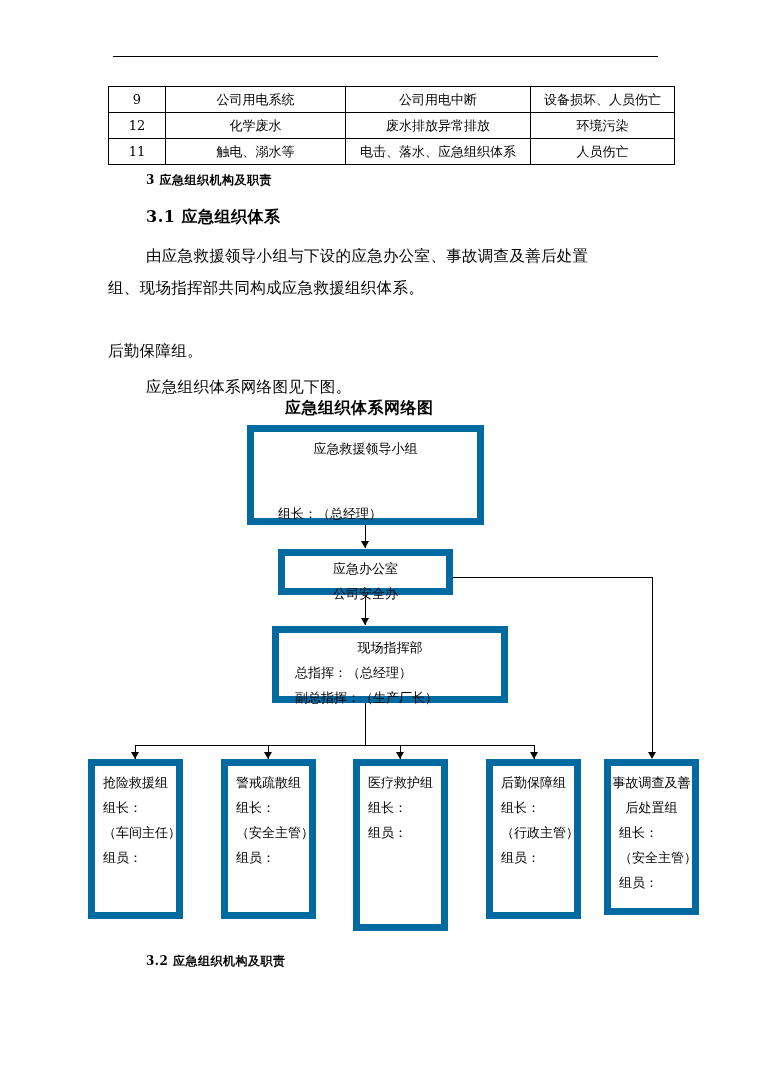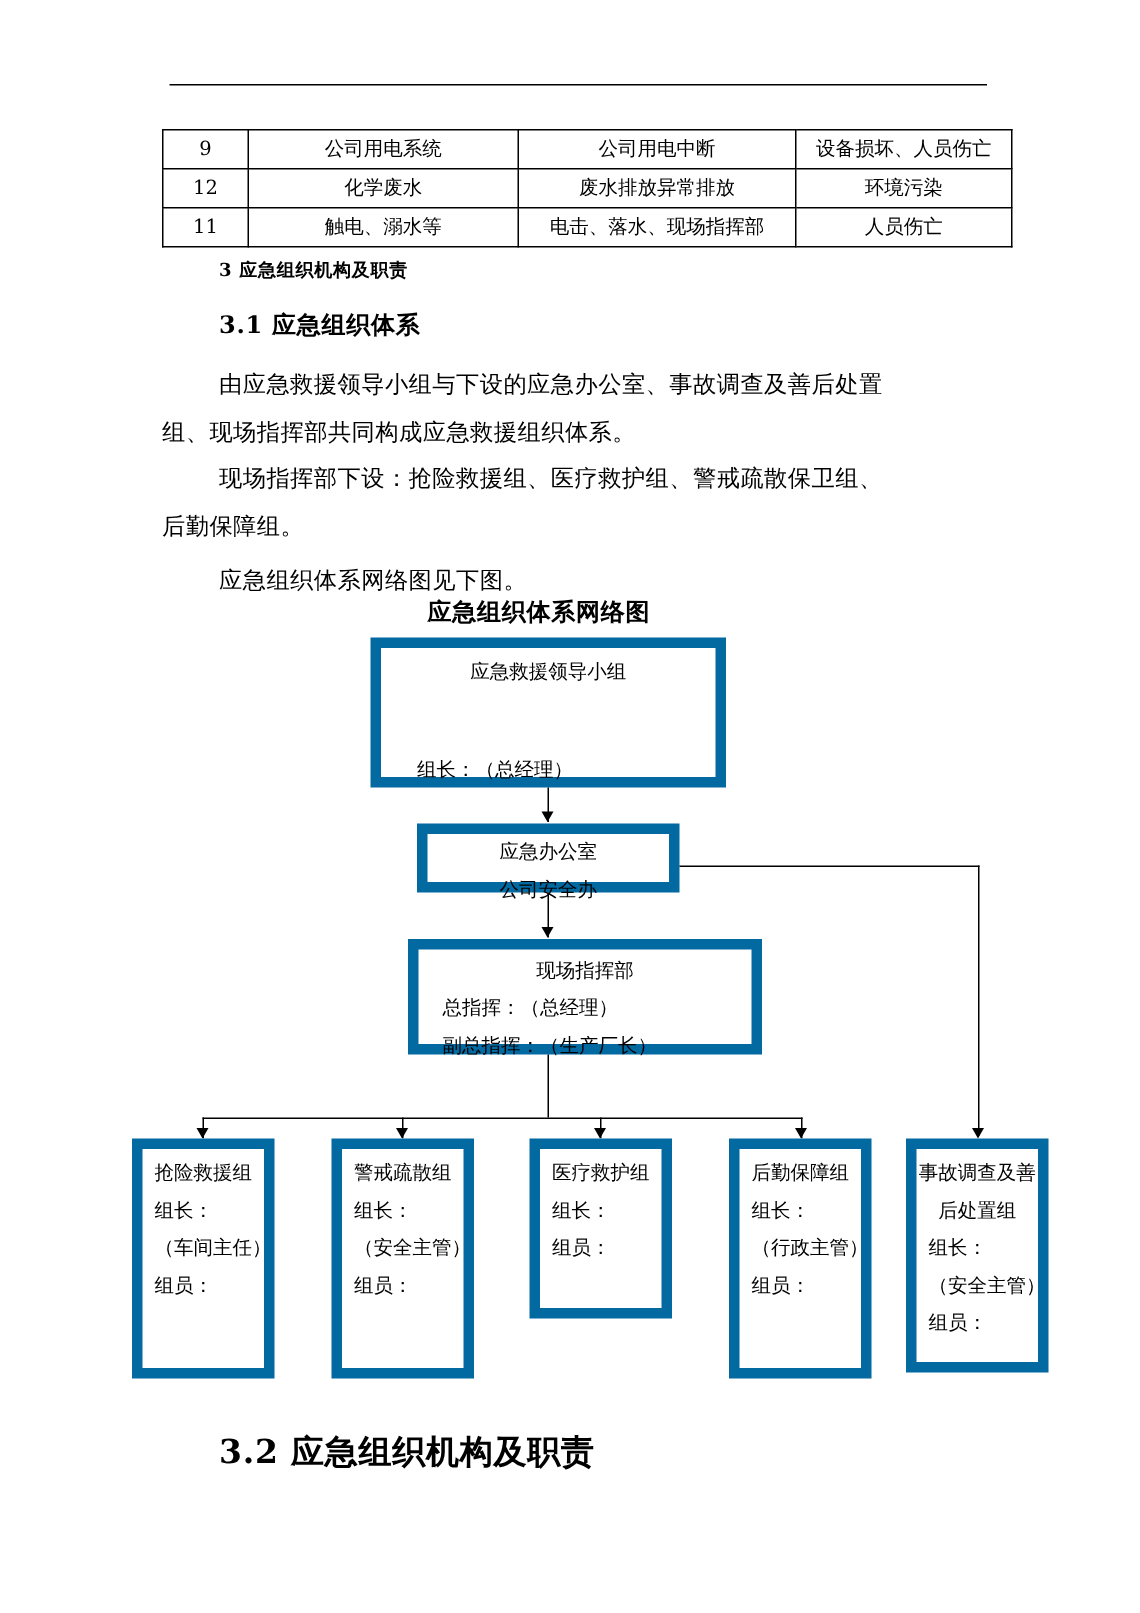--- a/index.html
+++ b/index.html
@@ -124,21 +124,21 @@
     position: absolute;
     width: 0; height: 0;
     border-left: 4px solid transparent;
     border-right: 4px solid transparent;
     border-top: 7px solid #000;
   }
   .footer-h {
     position: absolute;
     font-family: "DejaVu Serif", "Liberation Serif", serif;
     font-weight: bold;
-    font-size: 22px;
+    font-size: 12px;
     letter-spacing: 0.5px;
     white-space: nowrap;
   }
 </style>
 </head>
 <body>
 
 <div class="page">
 
   <div class="header-rule"></div>
@@ -153,33 +153,32 @@
       </tr>
       <tr>
         <td class="col-no">12</td>
         <td class="col-a">化学废水</td>
         <td class="col-b">废水排放异常排放</td>
         <td class="col-c">环境污染</td>
       </tr>
       <tr>
         <td class="col-no">11</td>
         <td class="col-a">触电、溺水等</td>
-        <td class="col-b">电击、落水、现场指挥部</td>
+        <td class="col-b">电击、落水、应急组织体系</td>
         <td class="col-c">人员伤亡</td>
       </tr>
     </tbody>
   </table>
 
   <div class="h2" style="left:146px; top:172px;">3 应急组织机构及职责</div>
 
   <div class="h3" style="left:146px; top:207px;">3.1 应急组织体系</div>
 
   <div class="para" style="left:146px; top:240px;">由应急救援领导小组与下设的应急办公室、事故调查及善后处置</div>
   <div class="para" style="left:108px; top:272px;">组、现场指挥部共同构成应急救援组织体系。</div>
-  <div class="para" style="left:146px; top:303px;">现场指挥部下设：抢险救援组、医疗救护组、警戒疏散保卫组、</div>
   <div class="para" style="left:108px; top:335px;">后勤保障组。</div>
   <div class="para" style="left:146px; top:371px;">应急组织体系网络图见下图。</div>
 
   <div class="fig-title" style="left:285px; top:398px;">应急组织体系网络图</div>
 
   <div class="box" style="left:247px; top:425px; width:237px; height:100px; padding-top:4px;">
     <span class="ln ctr">应急救援领导小组</span>
     <span class="ln lft2">组长：（总经理）</span>
     <span class="ln lft2">副组长：（生产厂长）</span>
     <span class="ln lft2">成  员：</span>
@@ -230,21 +229,21 @@
     <span class="ln lft" style="padding-left:8px;">组员：</span>
   </div>
 
   <div class="box" style="left:221px; top:759px; width:95px; height:160px; padding-top:4px;">
     <span class="ln ctr">警戒疏散组</span>
     <span class="ln lft" style="padding-left:8px;">组长：</span>
     <span class="ln lft" style="padding-left:8px;">（安全主管）</span>
     <span class="ln lft" style="padding-left:8px;">组员：</span>
   </div>
 
-  <div class="box" style="left:353px; top:759px; width:95px; height:120px; padding-top:4px;">
+  <div class="box" style="left:353px; top:759px; width:95px; height:172px; padding-top:4px;">
     <span class="ln ctr">医疗救护组</span>
     <span class="ln lft" style="padding-left:8px;">组长：</span>
     <span class="ln lft" style="padding-left:8px;">组员：</span>
   </div>
 
   <div class="box" style="left:486px; top:759px; width:95px; height:160px; padding-top:4px;">
     <span class="ln ctr">后勤保障组</span>
     <span class="ln lft" style="padding-left:8px;">组长：</span>
     <span class="ln lft" style="padding-left:8px;">（行政主管）</span>
     <span class="ln lft" style="padding-left:8px;">组员：</span>

